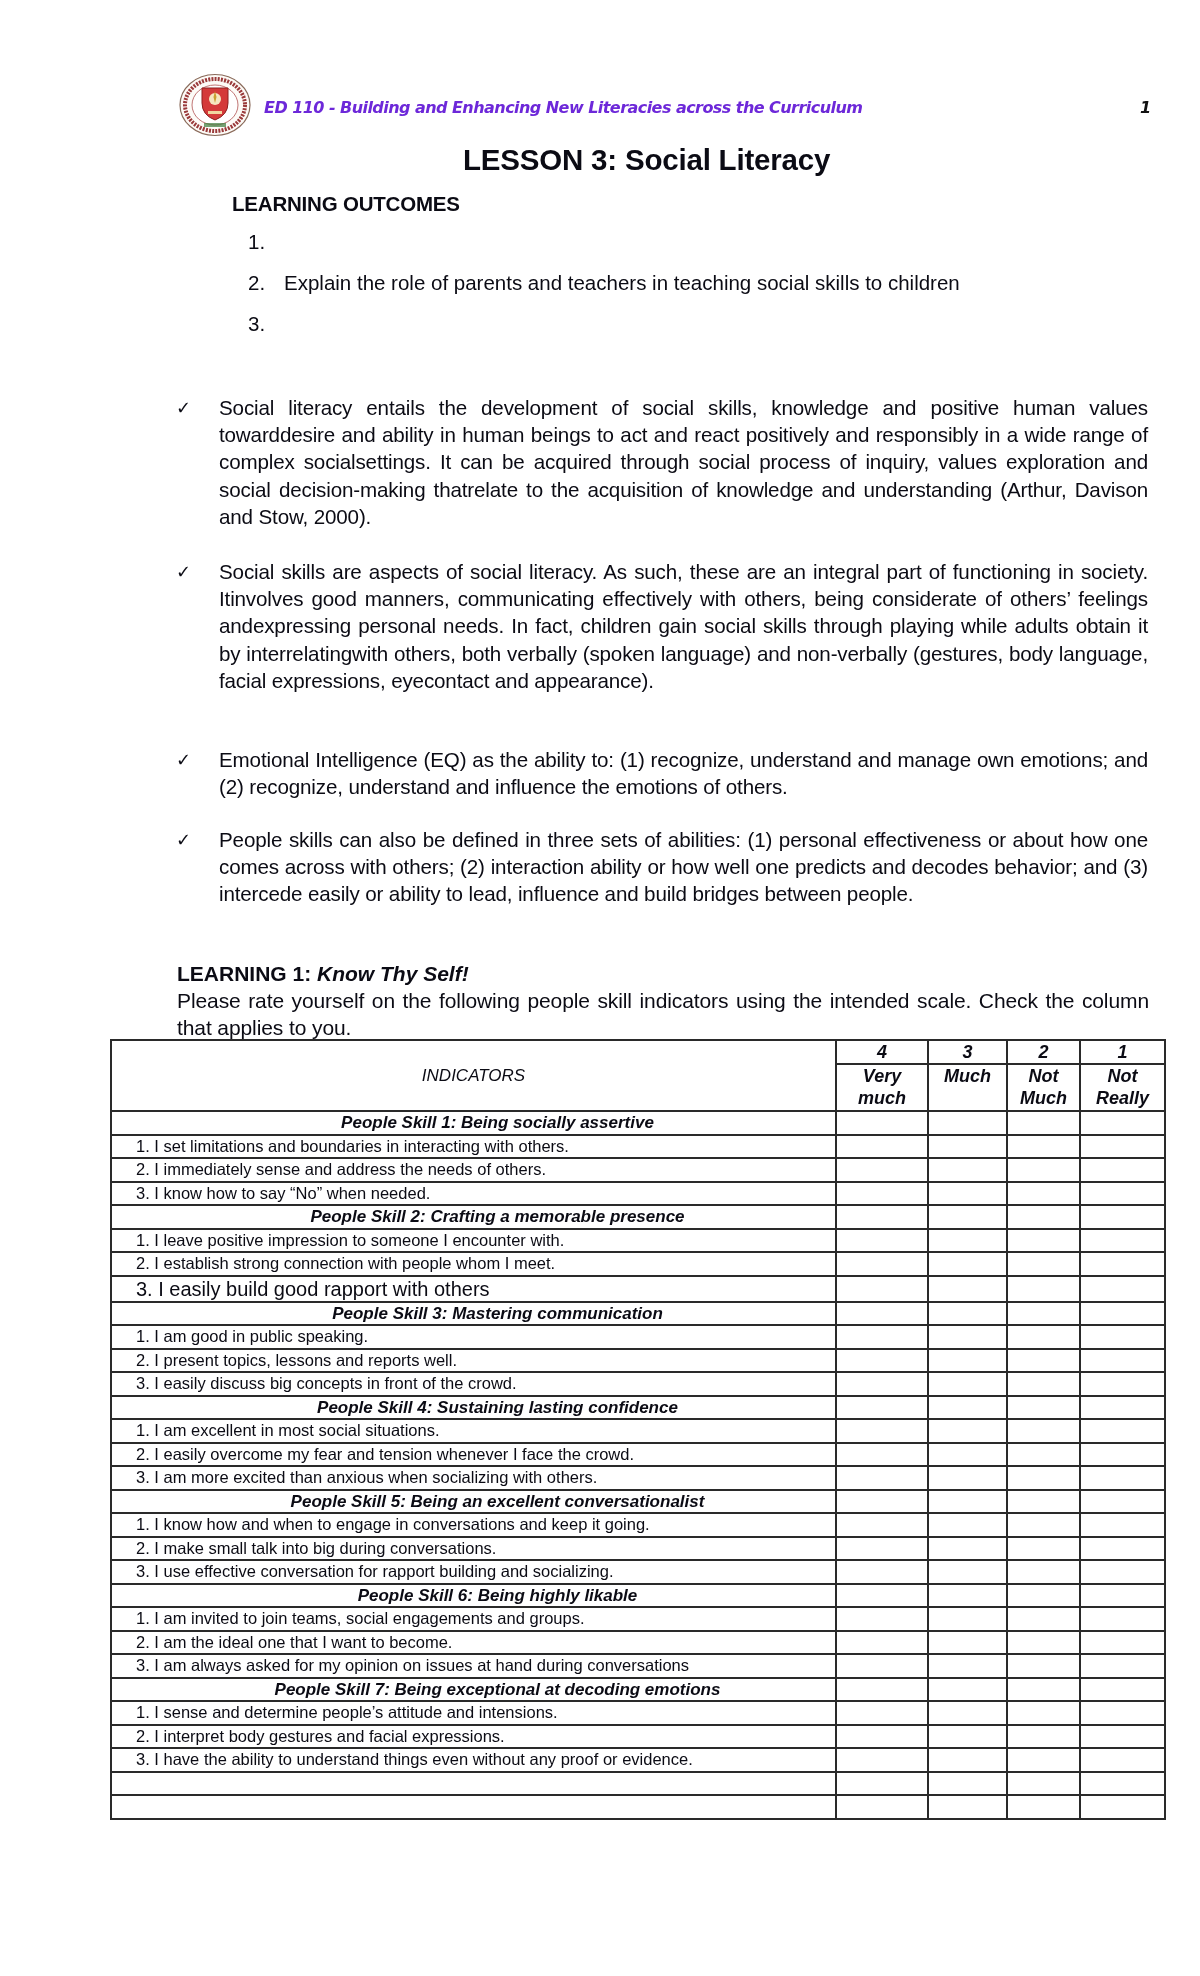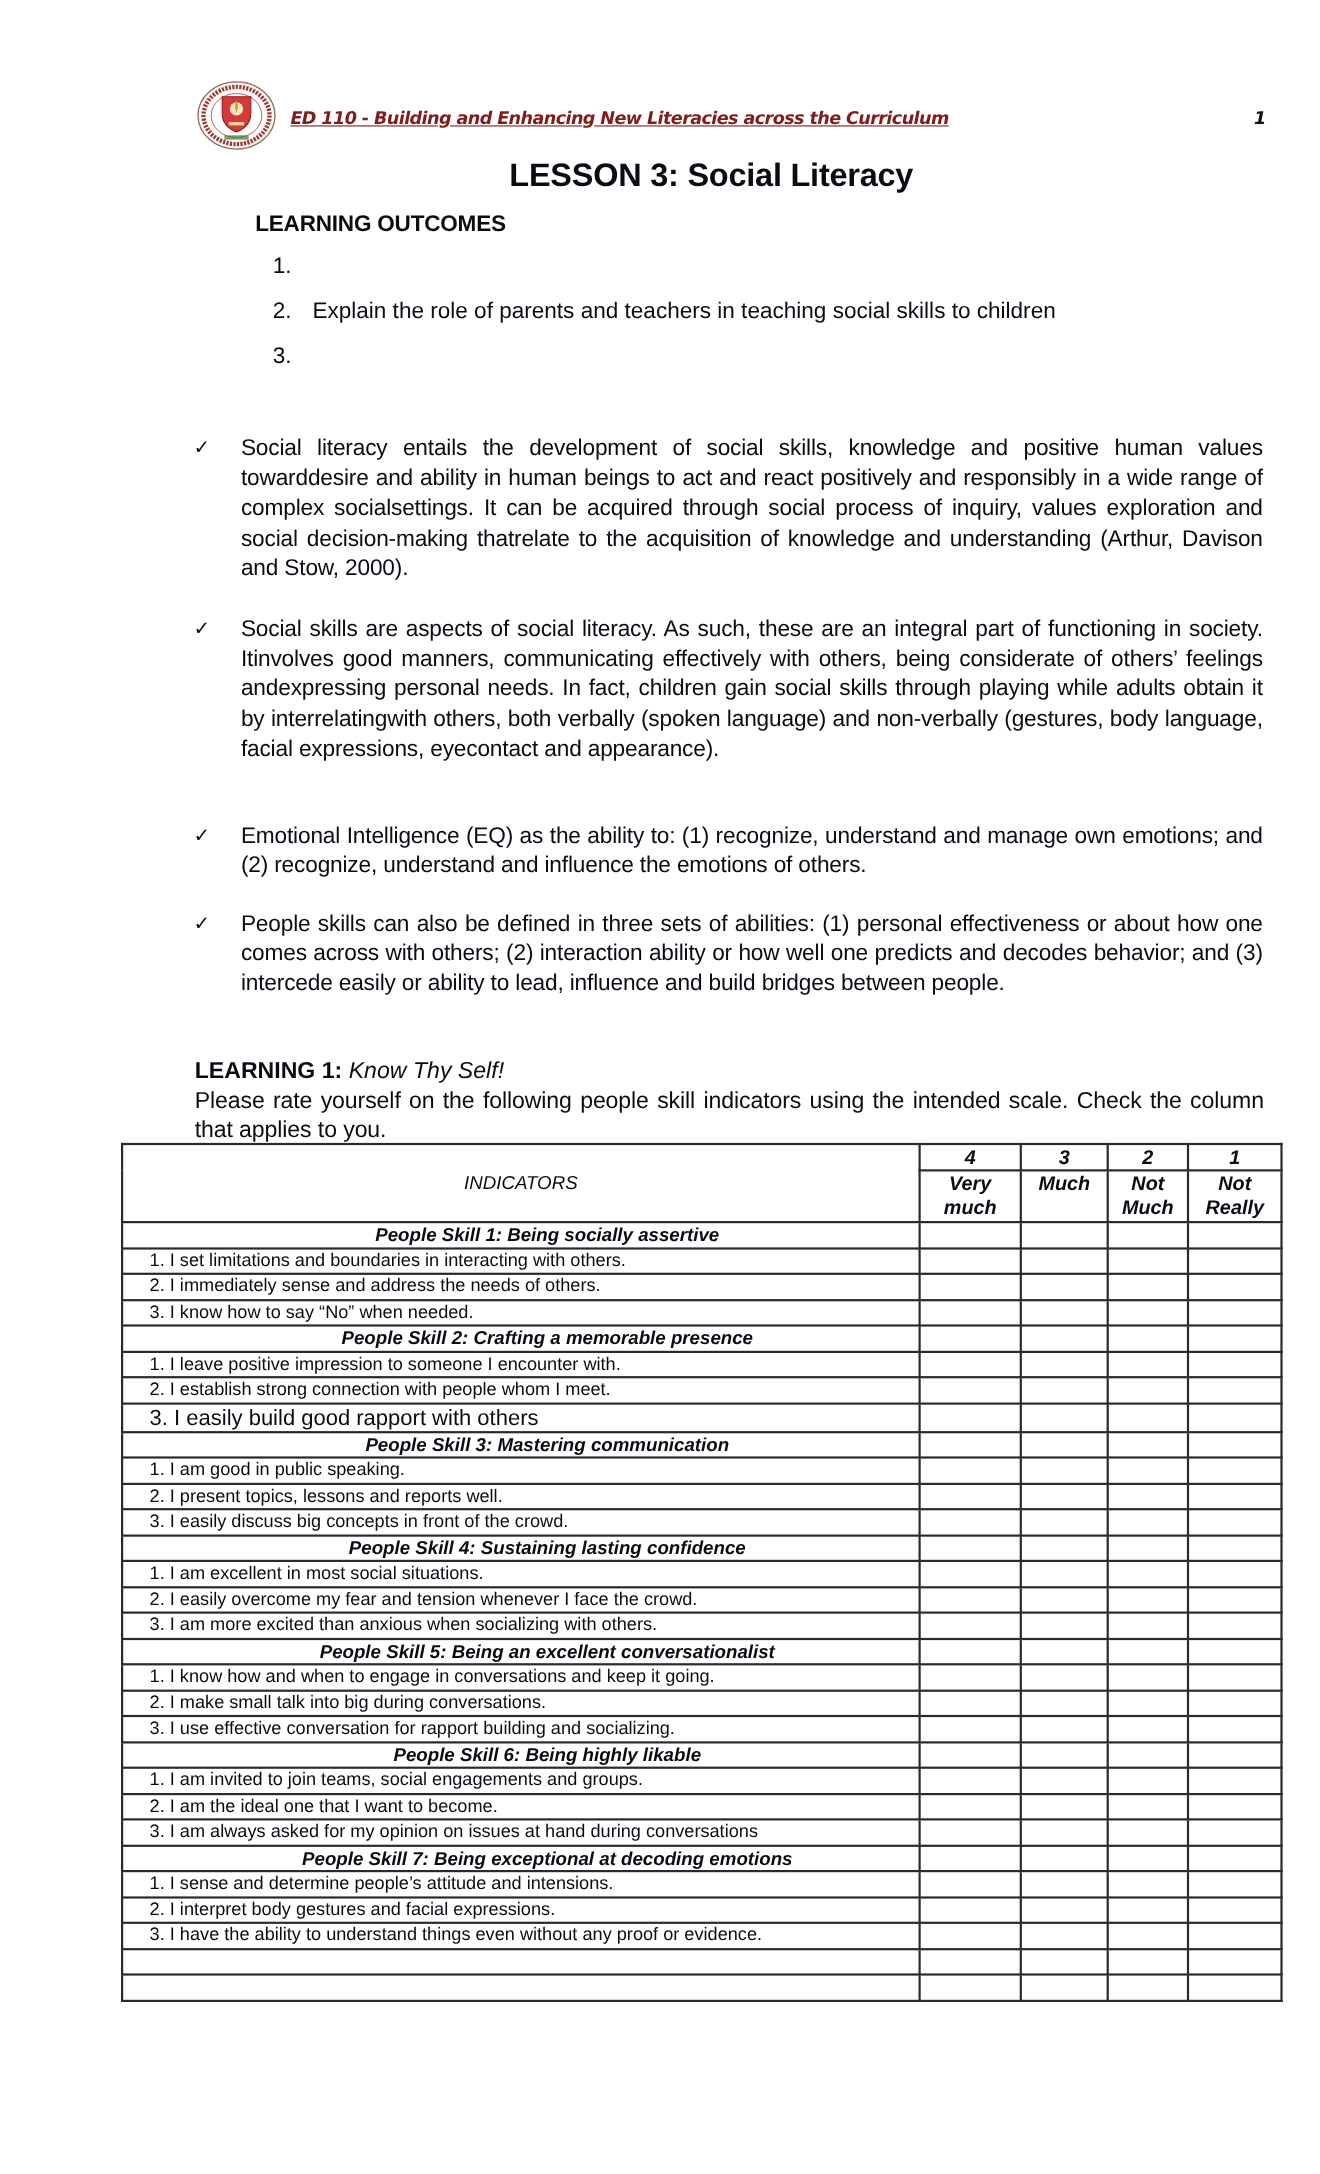--- a/index.html
+++ b/index.html
@@ -1,39 +1,39 @@
 <!DOCTYPE html>
 <html><head>
 <meta charset="utf-8">
 <style>
   html, body { margin: 0; padding: 0; background: #ffffff; }
   body { width: 1200px; height: 1976px; position: relative; overflow: hidden; color: #0b0b14; font-family: "Liberation Sans", sans-serif; }
   .abs { position: absolute; }
 
   
   .logo { left: 178px; top: 73px; width: 74px; height: 64px; }
-  .course-title { left: 264px; top: 98px; font-family: "DejaVu Sans", sans-serif; font-style: italic; font-weight: bold; font-size: 16px; letter-spacing: -0.55px; color: #7f1d1d; white-space: nowrap; text-decoration: underline; }
+  .course-title { left: 264px; top: 98px; font-family: "DejaVu Sans", sans-serif; font-style: italic; font-weight: bold; font-size: 16px; letter-spacing: -0.55px; color: #6d28d9; white-space: nowrap; }
   .page-num { left: 1140px; top: 98px; font-family: "DejaVu Sans", sans-serif; font-style: italic; font-weight: bold; font-size: 16px; color: #111; }
 
   .lesson-title { left: 463px; top: 143px; font-size: 29.5px; font-weight: bold; white-space: nowrap; letter-spacing: -0.2px; }
   .lo-heading { left: 232px; top: 192px; font-size: 20.5px; font-weight: bold; white-space: nowrap; letter-spacing: -0.2px; }
   .lo-list { left: 248px; top: 230px; margin: 0; padding: 0; list-style: none; }
   .lo-list li { height: 41px; font-size: 20.5px; white-space: nowrap; display: flex; }
   .lo-list .num { width: 36px; display: inline-block; }
 
   
   .bullets { left: 176px; width: 972px; }
   .bullet { position: absolute; left: 0; width: 972px; display: flex; }
   .check { width: 43px; flex: none; font-family: "DejaVu Sans", sans-serif; font-size: 18px; line-height: 27px; }
   .bullet-text { width: 929px; font-size: 20.6px; line-height: 27.2px; text-align: justify; letter-spacing: -0.15px; }
 
   
   .activity { left: 177px; top: 960px; width: 972px; font-size: 21px; line-height: 27px; }
   .activity-title { font-weight: bold; }
-  .activity-title i { font-weight: normal; margin-top: 20px; }
+  .activity-title i { font-weight: bold; margin-top: 20px; }
   .activity-instr { text-align: justify; letter-spacing: -0.1px; }
 
   
   table.rating { position: absolute; left: 110px; top: 1039px; width: 1054px; border-collapse: collapse; table-layout: fixed; font-size: 16.5px; }
   table.rating td, table.rating th { border: 2px solid #2a2a2a; padding: 0; }
   col.c-ind { width: 725px; }
   col.c-4 { width: 92px; }
   col.c-3 { width: 79px; }
   col.c-2 { width: 73px; }
   col.c-1 { width: 85px; }

